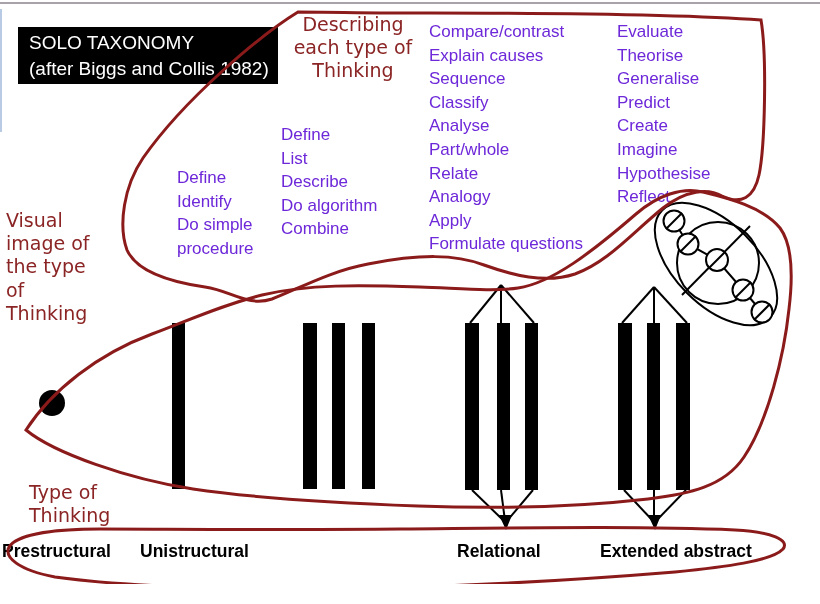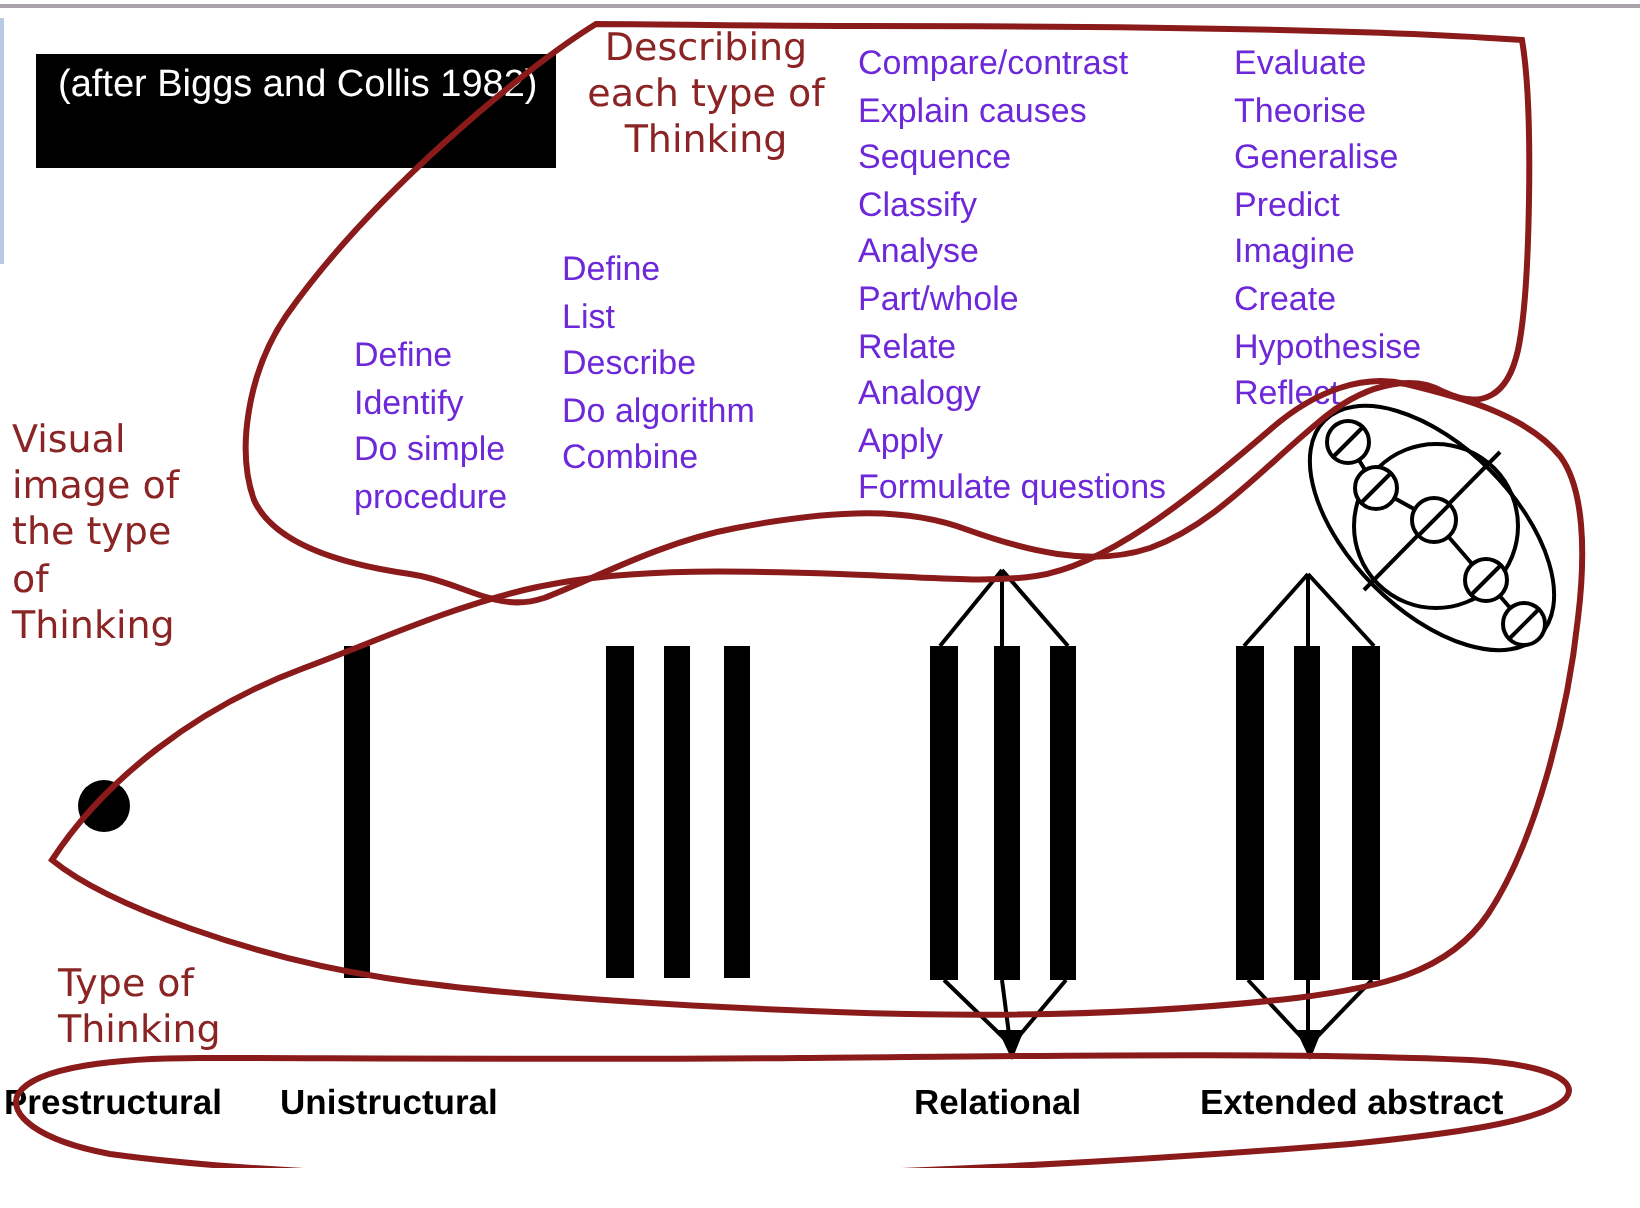--- a/index.html
+++ b/index.html
@@ -73,27 +73,28 @@
       <div>Relate</div>
       <div>Analogy</div>
       <div>Apply</div>
       <div>Formulate questions</div>
     </div>
   <div class="words" style="left:617px;top:20px;">
       <div>Evaluate</div>
       <div>Theorise</div>
       <div>Generalise</div>
       <div>Predict</div>
+      <div>Create</div>
       <div>Imagine</div>
-      <div>Create</div>
       <div>Hypothesise</div>
       <div>Reflect</div>
     </div>
 
   <div class="title-box">
+    <div>SOLO TAXONOMY</div>
     <div>(after Biggs and Collis 1982)</div>
   </div>
 
   <div class="levels-row">
     <span class="lvl" style="left:2px">Prestructural</span>
     <span class="lvl" style="left:140px">Unistructural</span>
     <span class="lvl" style="left:457px">Relational</span>
     <span class="lvl" style="left:600px">Extended abstract</span>
   </div>
 

